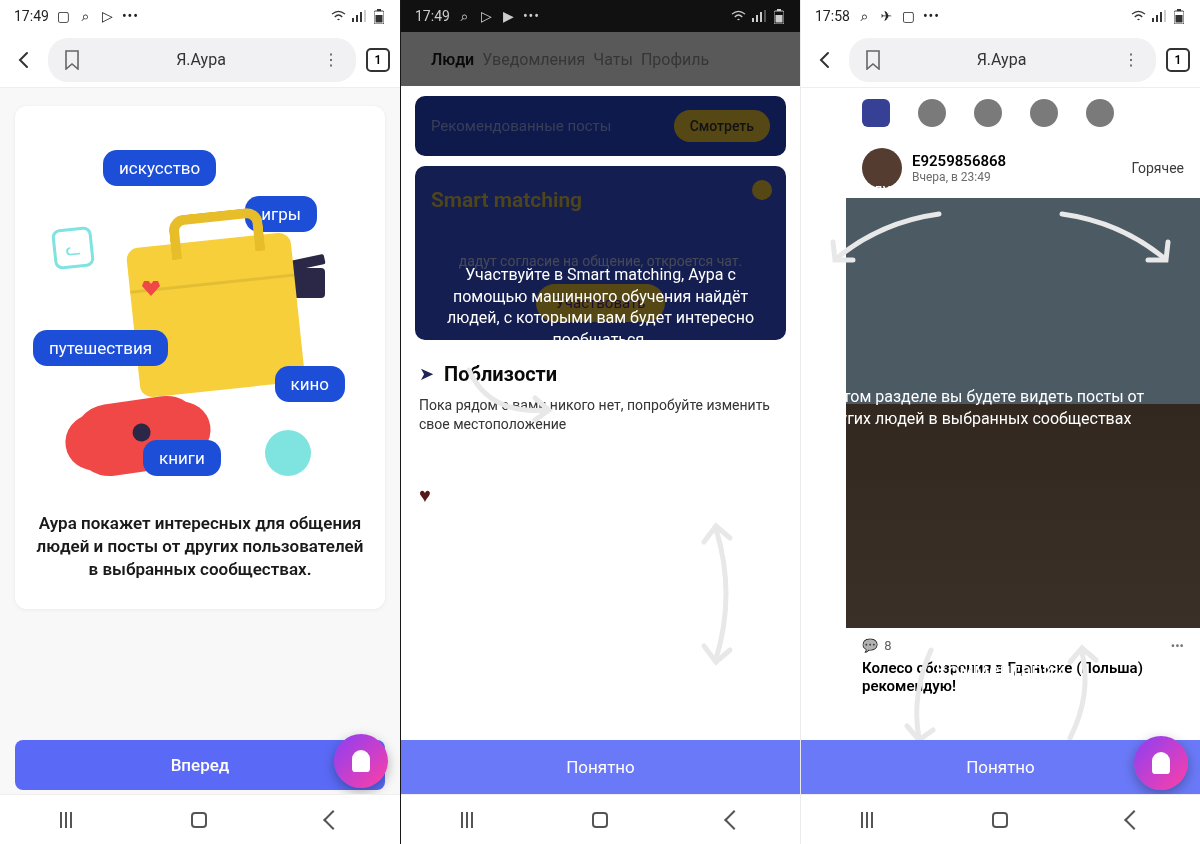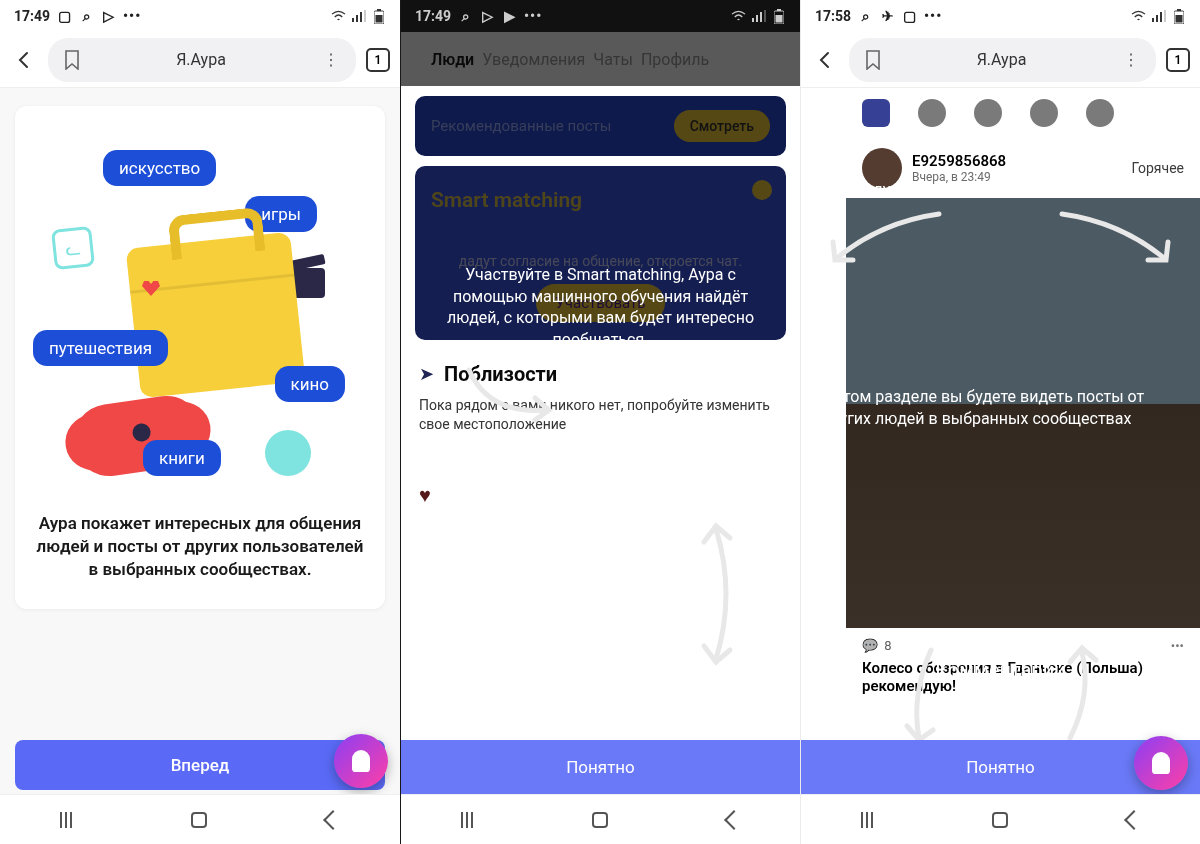--- a/index.html
+++ b/index.html
@@ -1,21 +1,21 @@
 <!DOCTYPE html>
 <html><head>
 <meta charset="utf-8">
 <style>
   * { box-sizing: border-box; margin: 0; padding: 0; font-family: -apple-system, Roboto, Arial, sans-serif; }
   body { background: #fff; display: flex; width: 1200px; height: 844px; }
   .screen { width: 400px; height: 844px; position: relative; display: flex; flex-direction: column; background: #f8f8f8; overflow: hidden; }
   .screen + .screen { border-left: 1px solid rgba(0,0,0,0.05); }
 
   
-  .status-bar { height: 32px; background: #fff; display: flex; align-items: center; padding: 8px 14px; font-size: 14px; font-weight: 700; color: #222; }
+  .status-bar { height: 32px; background: #fff; display: flex; align-items: center; padding: 8px 14px; font-size: 14px; font-weight: 400; color: #222; }
   .status-left { display: flex; align-items: center; gap: 7px; }
   .status-right { margin-left: auto; display: flex; align-items: center; gap: 5px; }
   .status-ic { width: 15px; height: 15px; display: inline-flex; align-items: center; justify-content: center; }
   .dots { letter-spacing: 1px; }
 
   
   .browser-bar { height: 56px; background: #fff; display: flex; align-items: center; padding: 0 10px; gap: 10px; border-bottom: 1px solid #eee; }
   .bb-btn { width: 28px; height: 28px; display: flex; align-items: center; justify-content: center; color: #333; }
   .url-pill { flex: 1; height: 44px; background: #f1f1f3; border-radius: 20px; display: flex; align-items: center; padding: 0 14px; color: #333; font-size: 16px; position: relative; }
   .url-text { flex: 1; text-align: center; }

